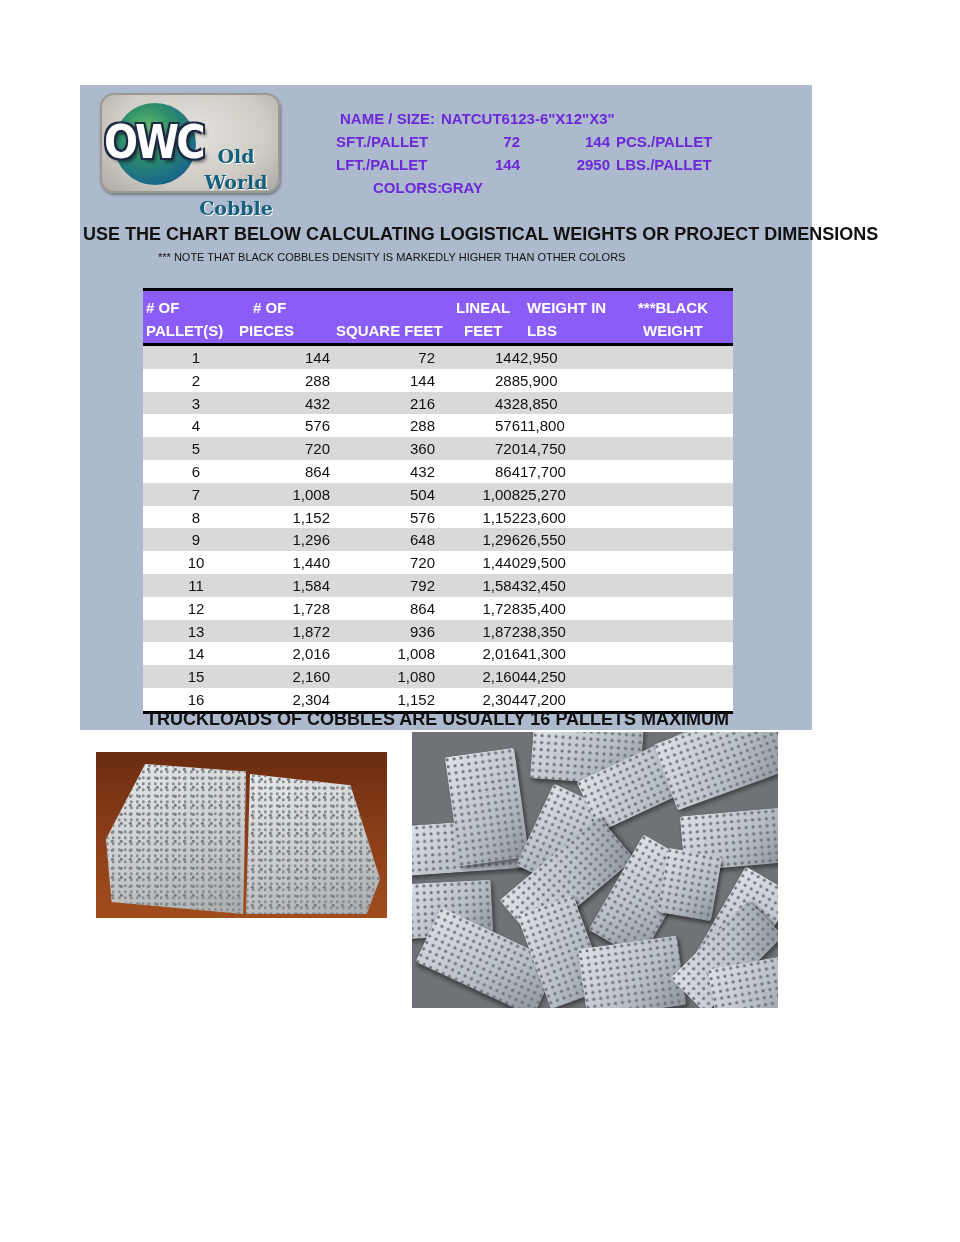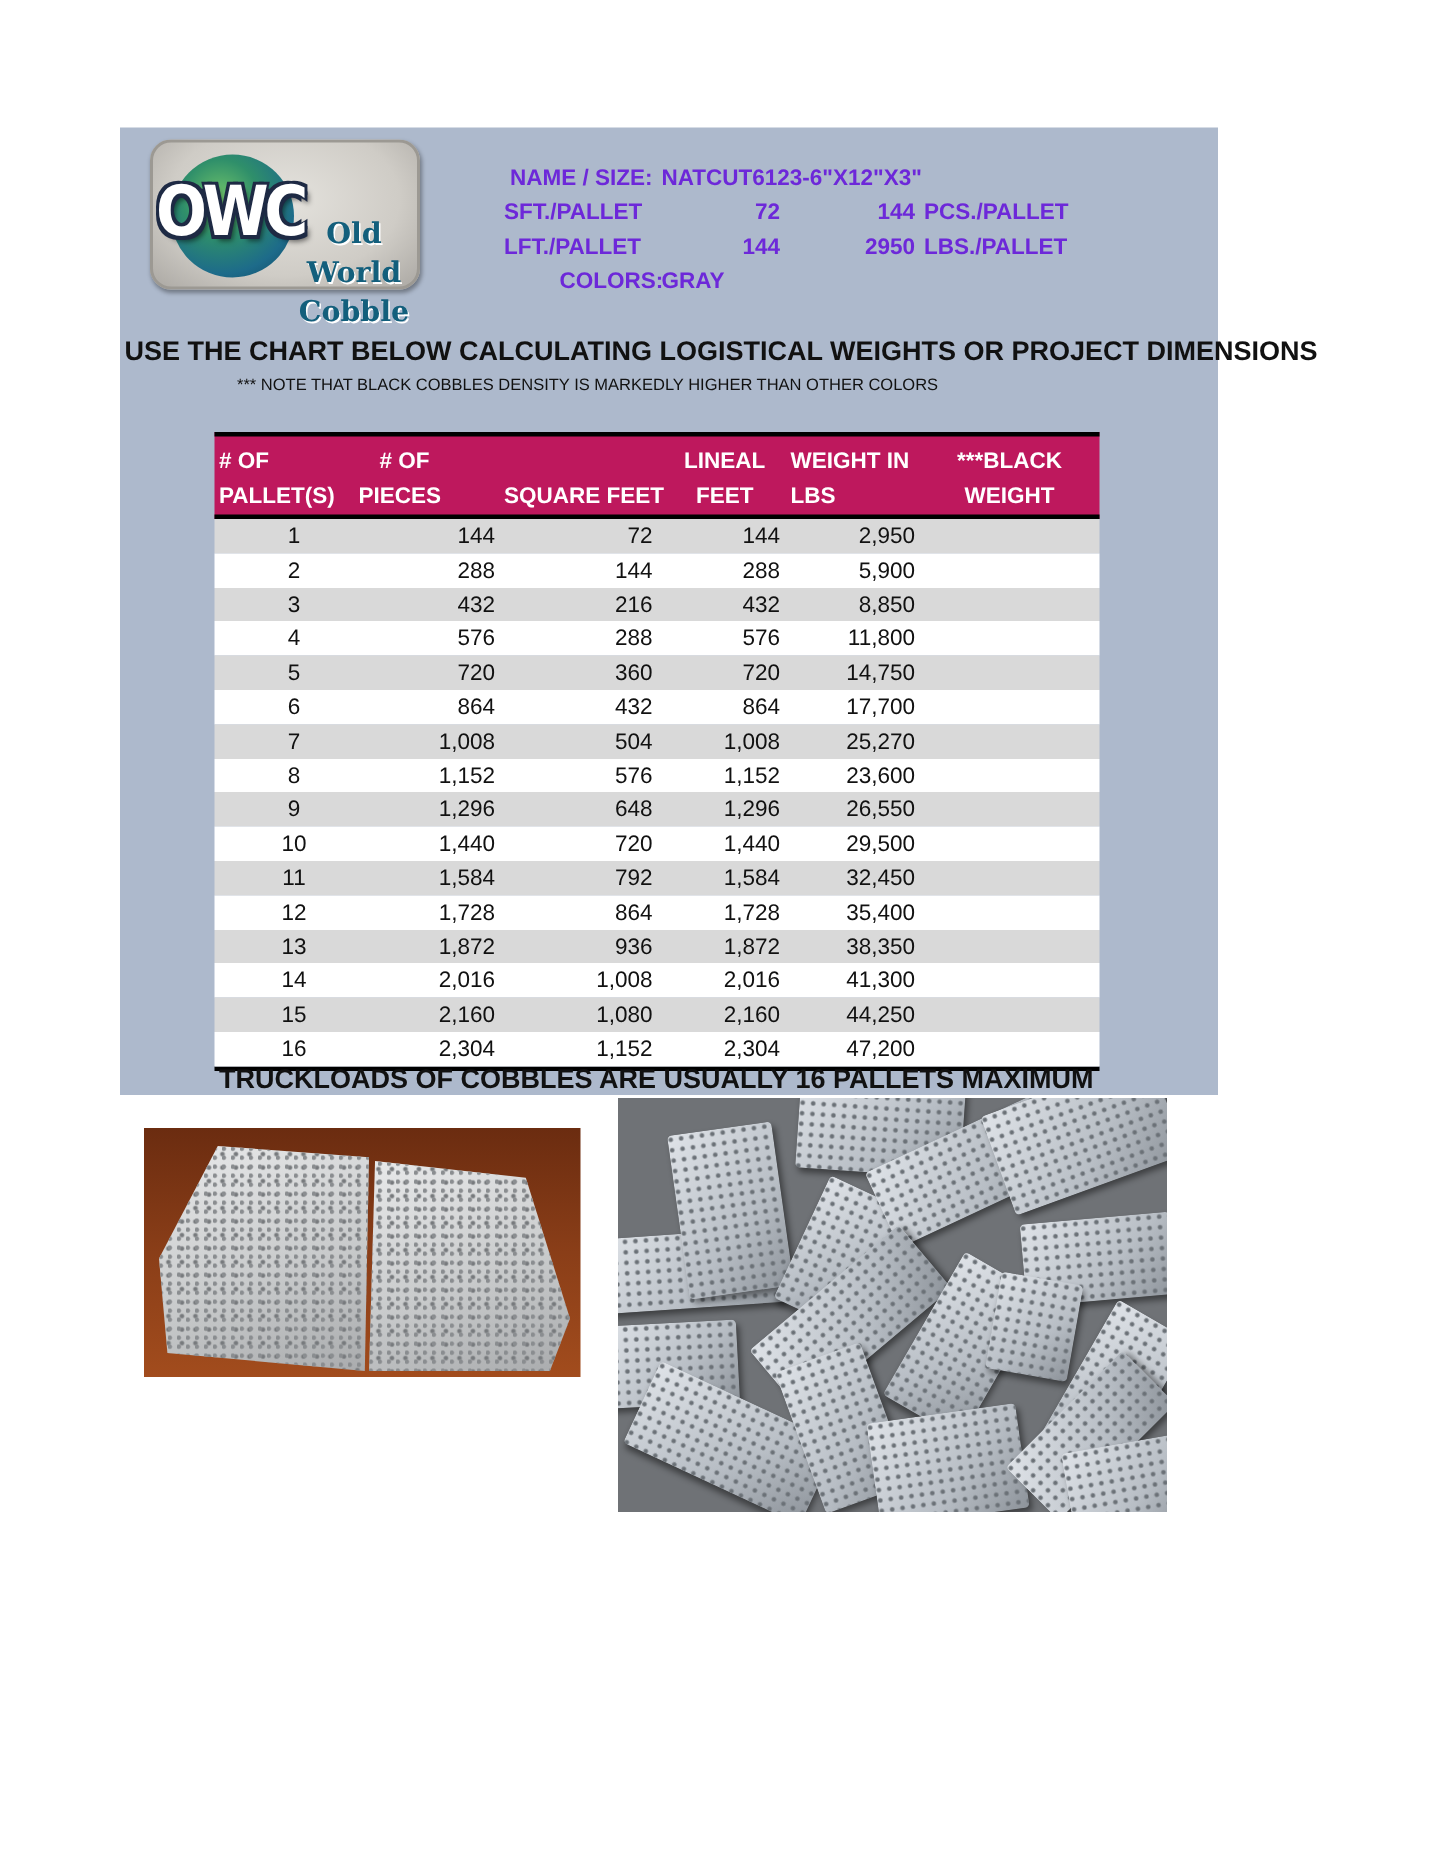--- a/index.html
+++ b/index.html
@@ -40,34 +40,34 @@
     position:absolute; left:83px; top:224px; font-weight:bold; font-size:18px; color:#111; white-space:nowrap;
   }
   .note {
     position:absolute; left:158px; top:251px; font-size:11px; color:#111; white-space:nowrap;
   }
   
   .table {
     position:absolute; left:143px; top:288px; width:590px;
   }
   .thead {
-    position:relative; height:52px; background:#be185d; border-top:3px solid #000; border-bottom:3px solid #000;
+    position:relative; height:52px; background:#8b5cf6; border-top:3px solid #000; border-bottom:3px solid #000;
   }
   .th {
     position:absolute; color:#fff; font-weight:bold; font-size:15px; line-height:23px; white-space:nowrap;
   }
   .row { position:relative; height:22.8px; font-size:15px; }
   .row.odd { background:#d9d9d9; }
   .row.even { background:#ffffff; }
   .cell { position:absolute; top:0; line-height:23px; white-space:nowrap; }
   .c1 { left:0; width:106px; text-align:center; }
   .c2 { left:106px; width:81px; text-align:right; }
   .c3 { left:187px; width:105px; text-align:right; }
   .c4 { left:292px; width:85px; text-align:right; }
-  .c5 { left:377px; width:90px; text-align:right; }
+  .c5 { left:377px; width:90px; }
   .c6 { left:470px; width:120px; text-align:center; }
   .tfoot-line { height:3px; background:#000; }
   .footer-note {
     position:absolute; left:146px; top:709px; font-weight:bold; font-size:18px; color:#111; white-space:nowrap;
   }
   
   .photo1 {
     position:absolute; left:96px; top:752px; width:291px; height:166px; overflow:hidden;
     background:linear-gradient(180deg,#6b2c10 0%, #8a3e18 50%, #a24c1d 100%);
   }

